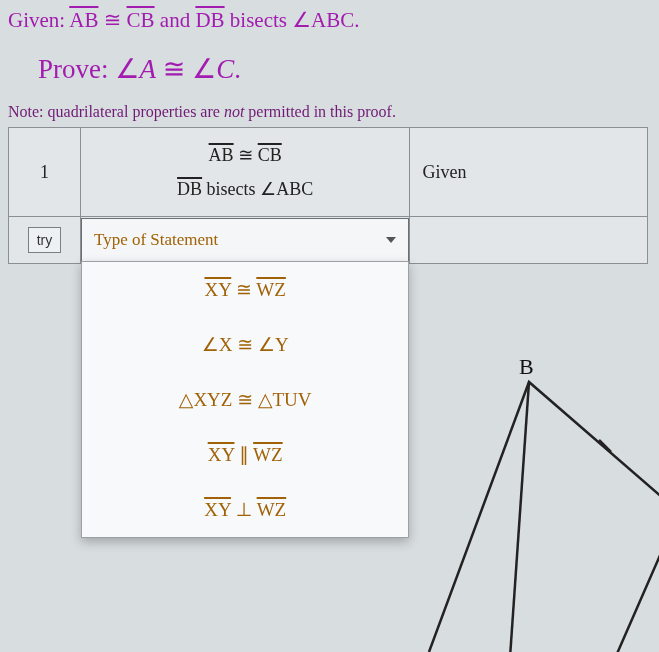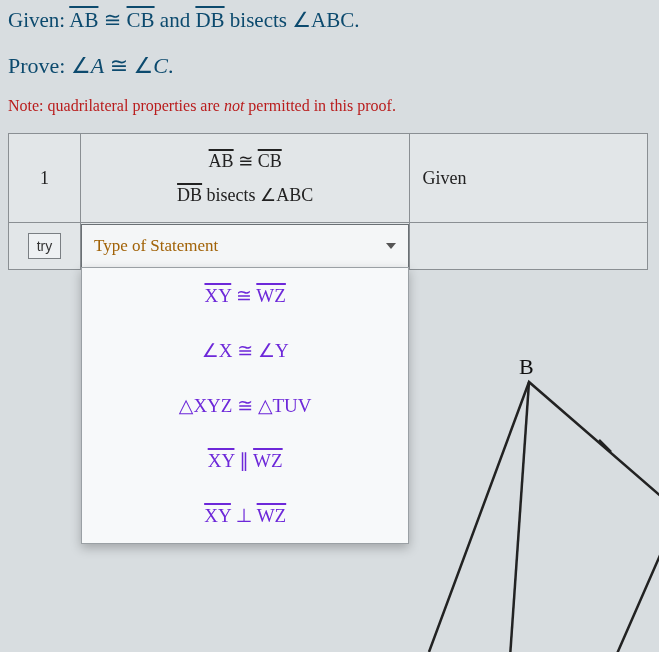--- a/index.html
+++ b/index.html
@@ -11,27 +11,27 @@
     color: #2a2a2a;
     overflow: hidden;
     position: relative;
   }
   .page {
     padding: 8px 0 0 8px;
   }
   .given-line, .prove-line {
     font-size: 21px;
     margin-bottom: 20px;
-    color: #0c4a6e;
-  }
-  .prove-line { margin-bottom: 18px; font-size: 22px; }
+    color: #a21caf;
+  }
+  .prove-line { margin-bottom: 18px; font-size: 27px; margin-left: 30px; }
   .note-line {
     font-size: 16px;
-    color: #b91c1c;
-    margin-bottom: 18px;
+    color: #701a75;
+    margin-bottom: 6px;
   }
   .note-line em { font-style: italic; }
   .overline {
     text-decoration: overline;
     text-decoration-thickness: 1.5px;
   }
   .math { font-family: 'Times New Roman', serif; }
   .cong { font-family: serif; }
   table.proof {
     border-collapse: collapse;
@@ -87,21 +87,21 @@
     width: 100%;
     background: #f7f9fa;
     border: 1px solid #9aa0a4;
     box-shadow: 0 4px 10px rgba(0,0,0,0.25);
     z-index: 10;
   }
   .dropdown-item {
     padding: 16px 24px;
     font-size: 19px;
     font-family: 'Times New Roman', serif;
-    color: #6d28d9;
+    color: #a16207;
     cursor: pointer;
     border-bottom: 0;
   }
   .caret {
     width: 0; height: 0;
     border-left: 5px solid transparent;
     border-right: 5px solid transparent;
     border-top: 6px solid #555;
   }
   .reason-empty { background: #e2e6e8; }

